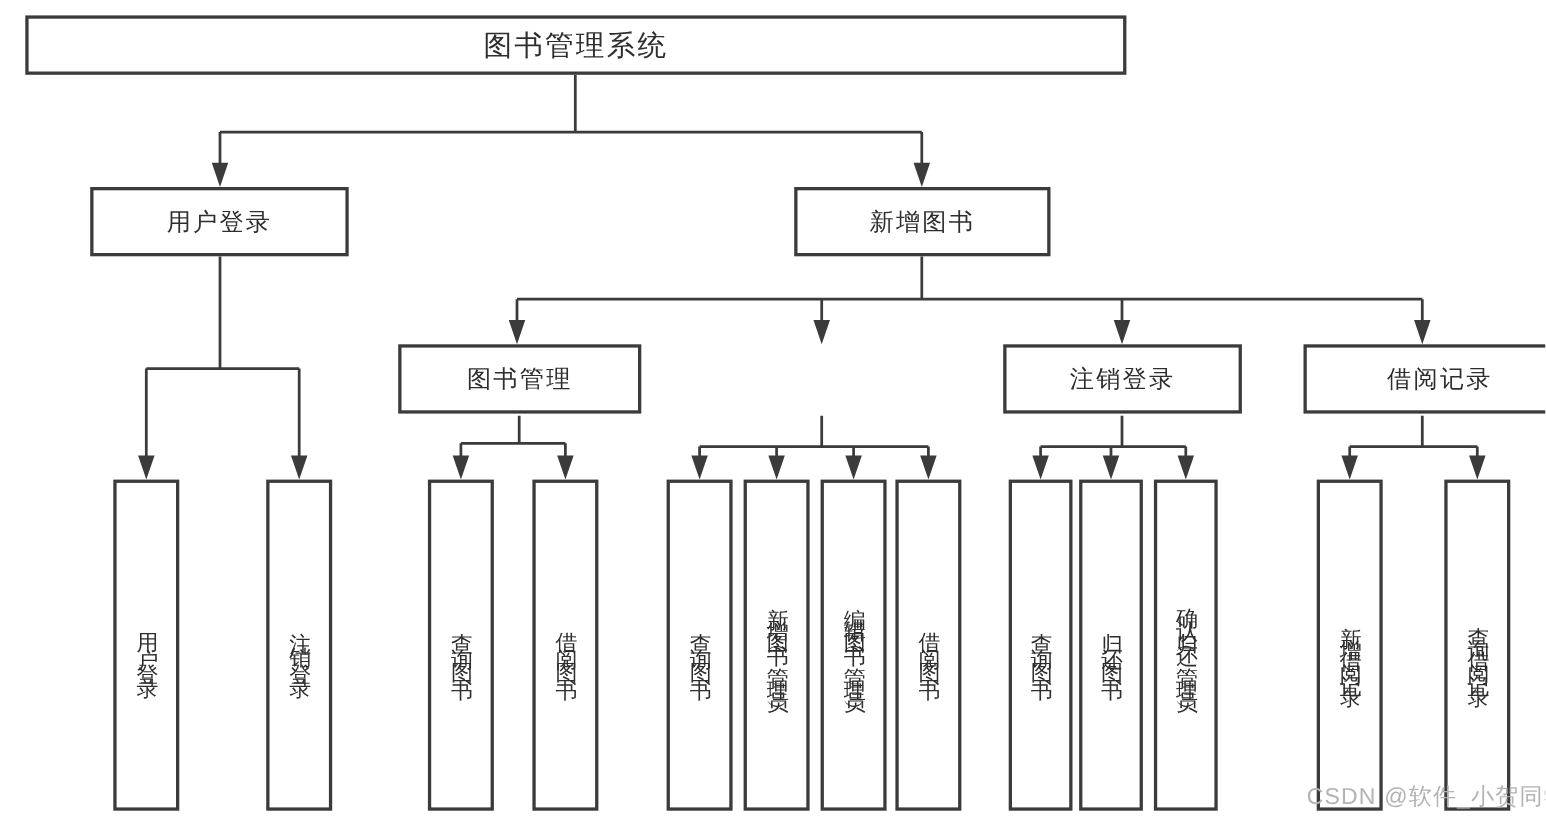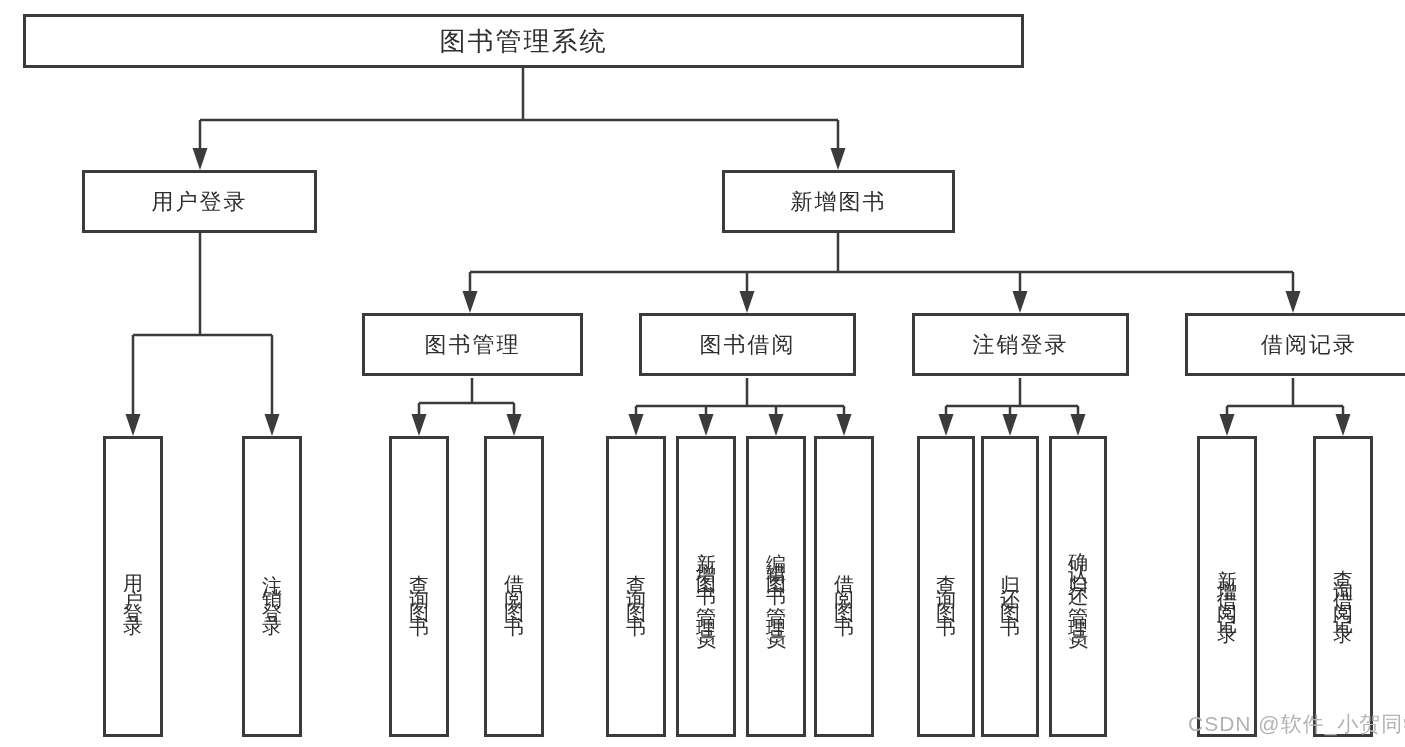--- a/index.html
+++ b/index.html
@@ -71,23 +71,20 @@
   <div class="box" style="left:82px;top:170px;width:235px;height:63px;">
     <span class="hlabel">用户登录</span>
   </div>
   <div class="box" style="left:722px;top:170px;width:233px;height:63px;">
     <span class="hlabel">新增图书</span>
   </div>
 
   <div class="box" style="left:362px;top:313px;width:221px;height:63px;">
     <span class="hlabel">图书管理</span>
   </div>
-  <div class="box" style="left:639px;top:313px;width:217px;height:63px;">
-    <span class="hlabel">图书借阅</span>
-  </div>
   <div class="box" style="left:912px;top:313px;width:217px;height:63px;">
     <span class="hlabel">注销登录</span>
   </div>
   <div class="box" style="left:1185px;top:313px;width:248px;height:63px;">
     <span class="hlabel">借阅记录</span>
   </div>
 
   <div class="box vbox" style="left:103px;top:436px;width:60px;height:301px;">
     <span class="vlabel">用户登录</span>
   </div>

